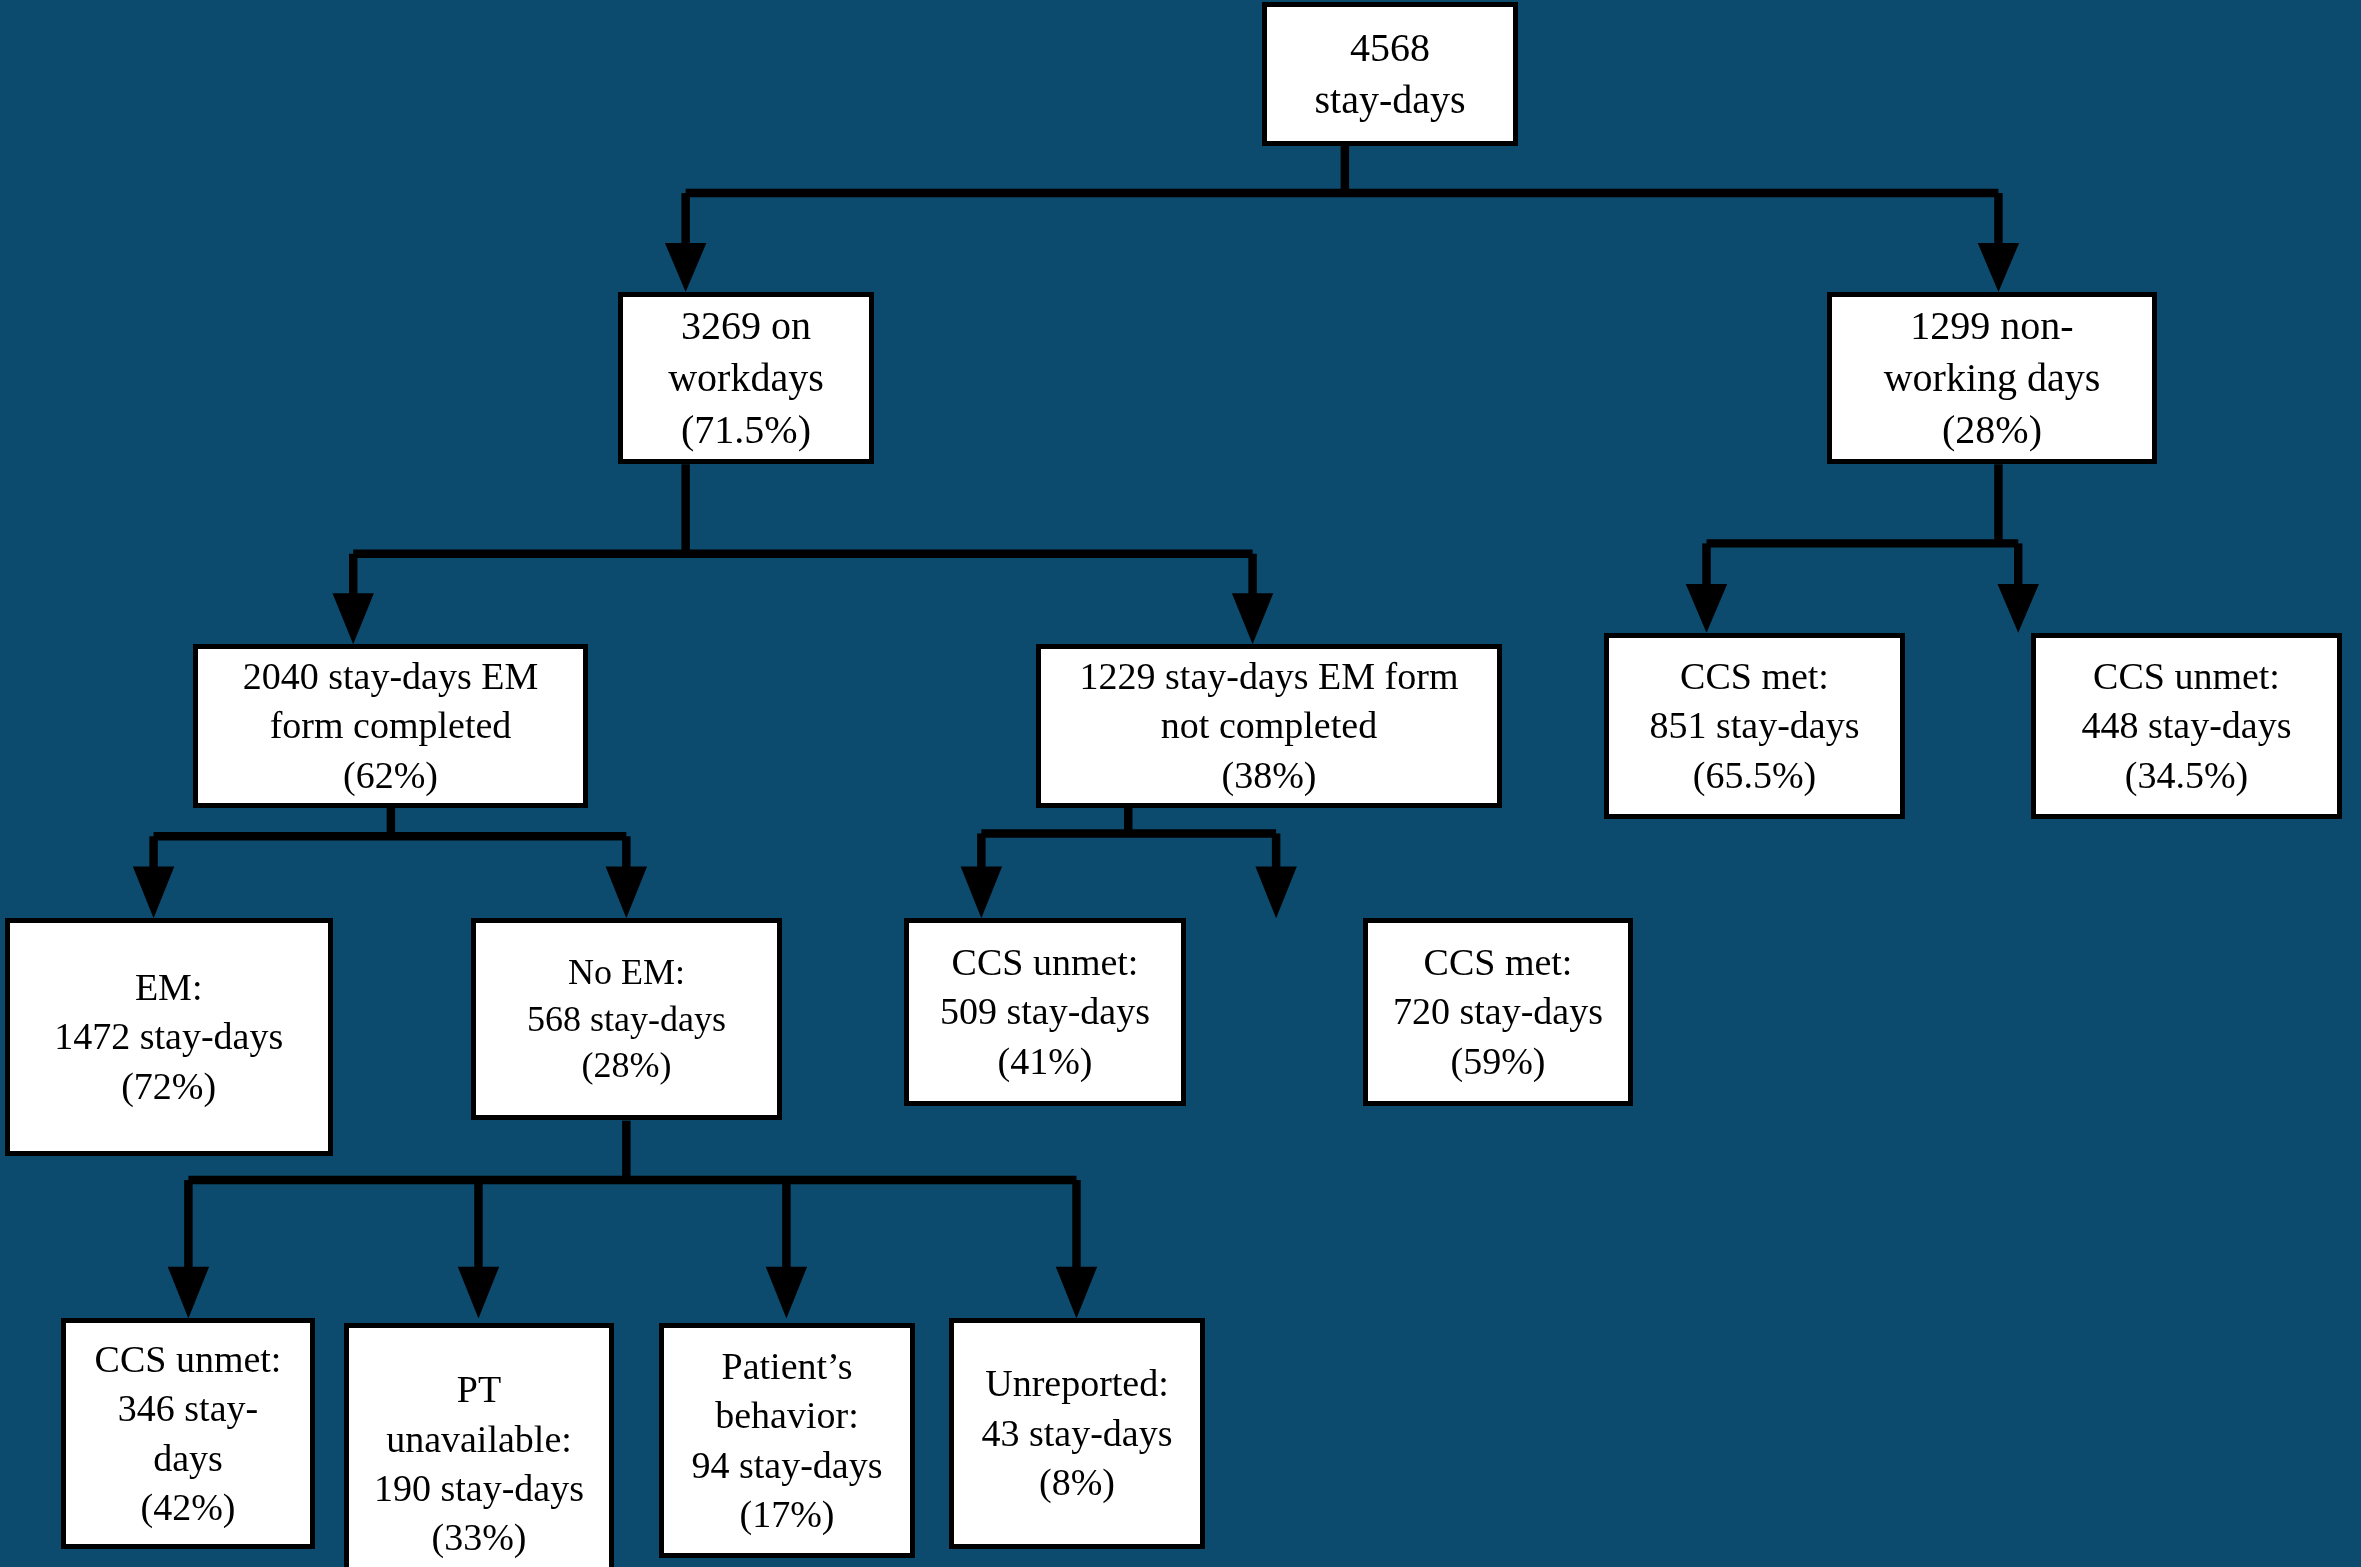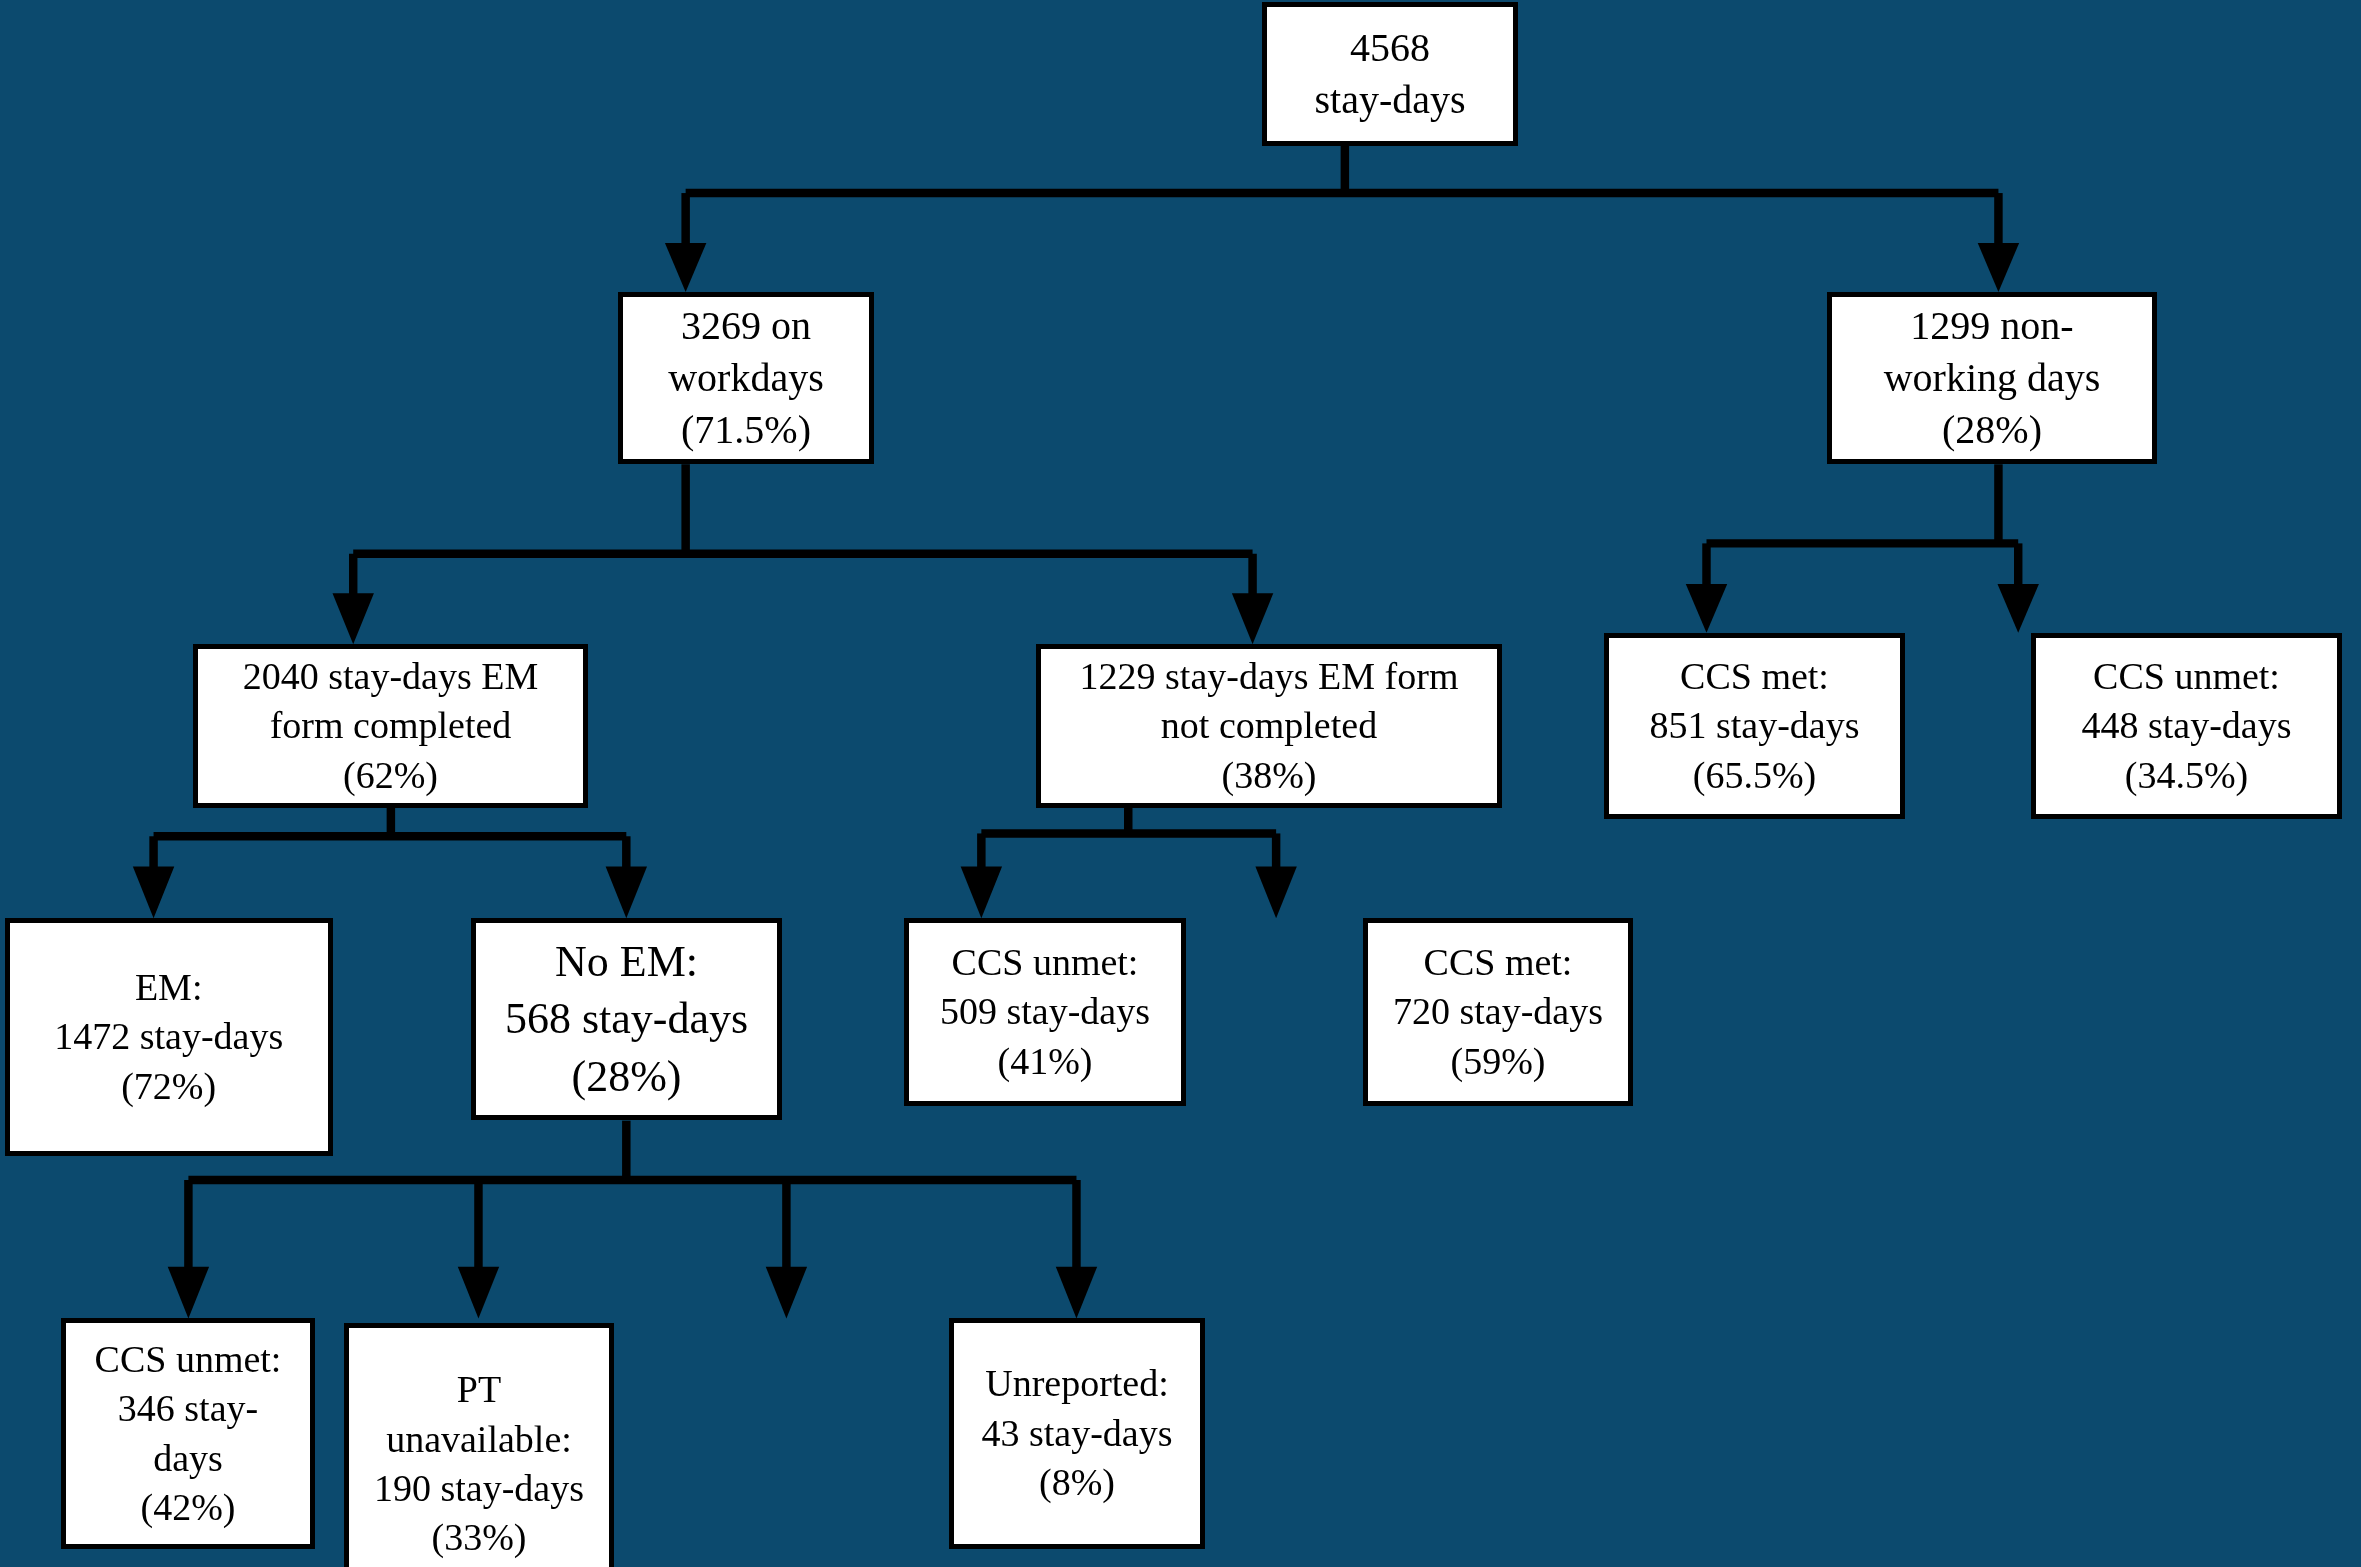--- a/index.html
+++ b/index.html
@@ -137,21 +137,21 @@
     <span class="ln">448 stay-days</span>
     <span class="ln">(34.5%)</span>
   </div>
 
   <div class="node" style="left:4.7px; top:918px; width:328px; height:238px; font-size:38px;">
     <span class="ln">EM:</span>
     <span class="ln">1472 stay-days</span>
     <span class="ln">(72%)</span>
   </div>
 
-  <div class="node" style="left:471px; top:918px; width:311px; height:202px; font-size:44px;">
+  <div class="node" style="left:471px; top:918px; width:311px; height:202px; font-size:36px;">
     <span class="ln">No EM:</span>
     <span class="ln">568 stay-days</span>
     <span class="ln">(28%)</span>
   </div>
 
   <div class="node" style="left:904px; top:918px; width:282px; height:188px; font-size:38px;">
     <span class="ln">CCS unmet:</span>
     <span class="ln">509 stay-days</span>
     <span class="ln">(41%)</span>
   </div>
@@ -169,20 +169,26 @@
     <span class="ln">(42%)</span>
   </div>
 
   <div class="node" style="left:344px; top:1323px; width:270px; height:282px; font-size:38px;">
     <span class="ln">PT</span>
     <span class="ln">unavailable:</span>
     <span class="ln">190 stay-days</span>
     <span class="ln">(33%)</span>
   </div>
 
+  <div class="node" style="left:659px; top:1323px; width:256px; height:235px; font-size:38px;">
+    <span class="ln">Patient’s</span>
+    <span class="ln">behavior:</span>
+    <span class="ln">94 stay-days</span>
+    <span class="ln">(17%)</span>
+  </div>
 
   <div class="node" style="left:949px; top:1318px; width:256px; height:231px; font-size:38px;">
     <span class="ln">Unreported:</span>
     <span class="ln">43 stay-days</span>
     <span class="ln">(8%)</span>
   </div>
 
 </div>
 
 

